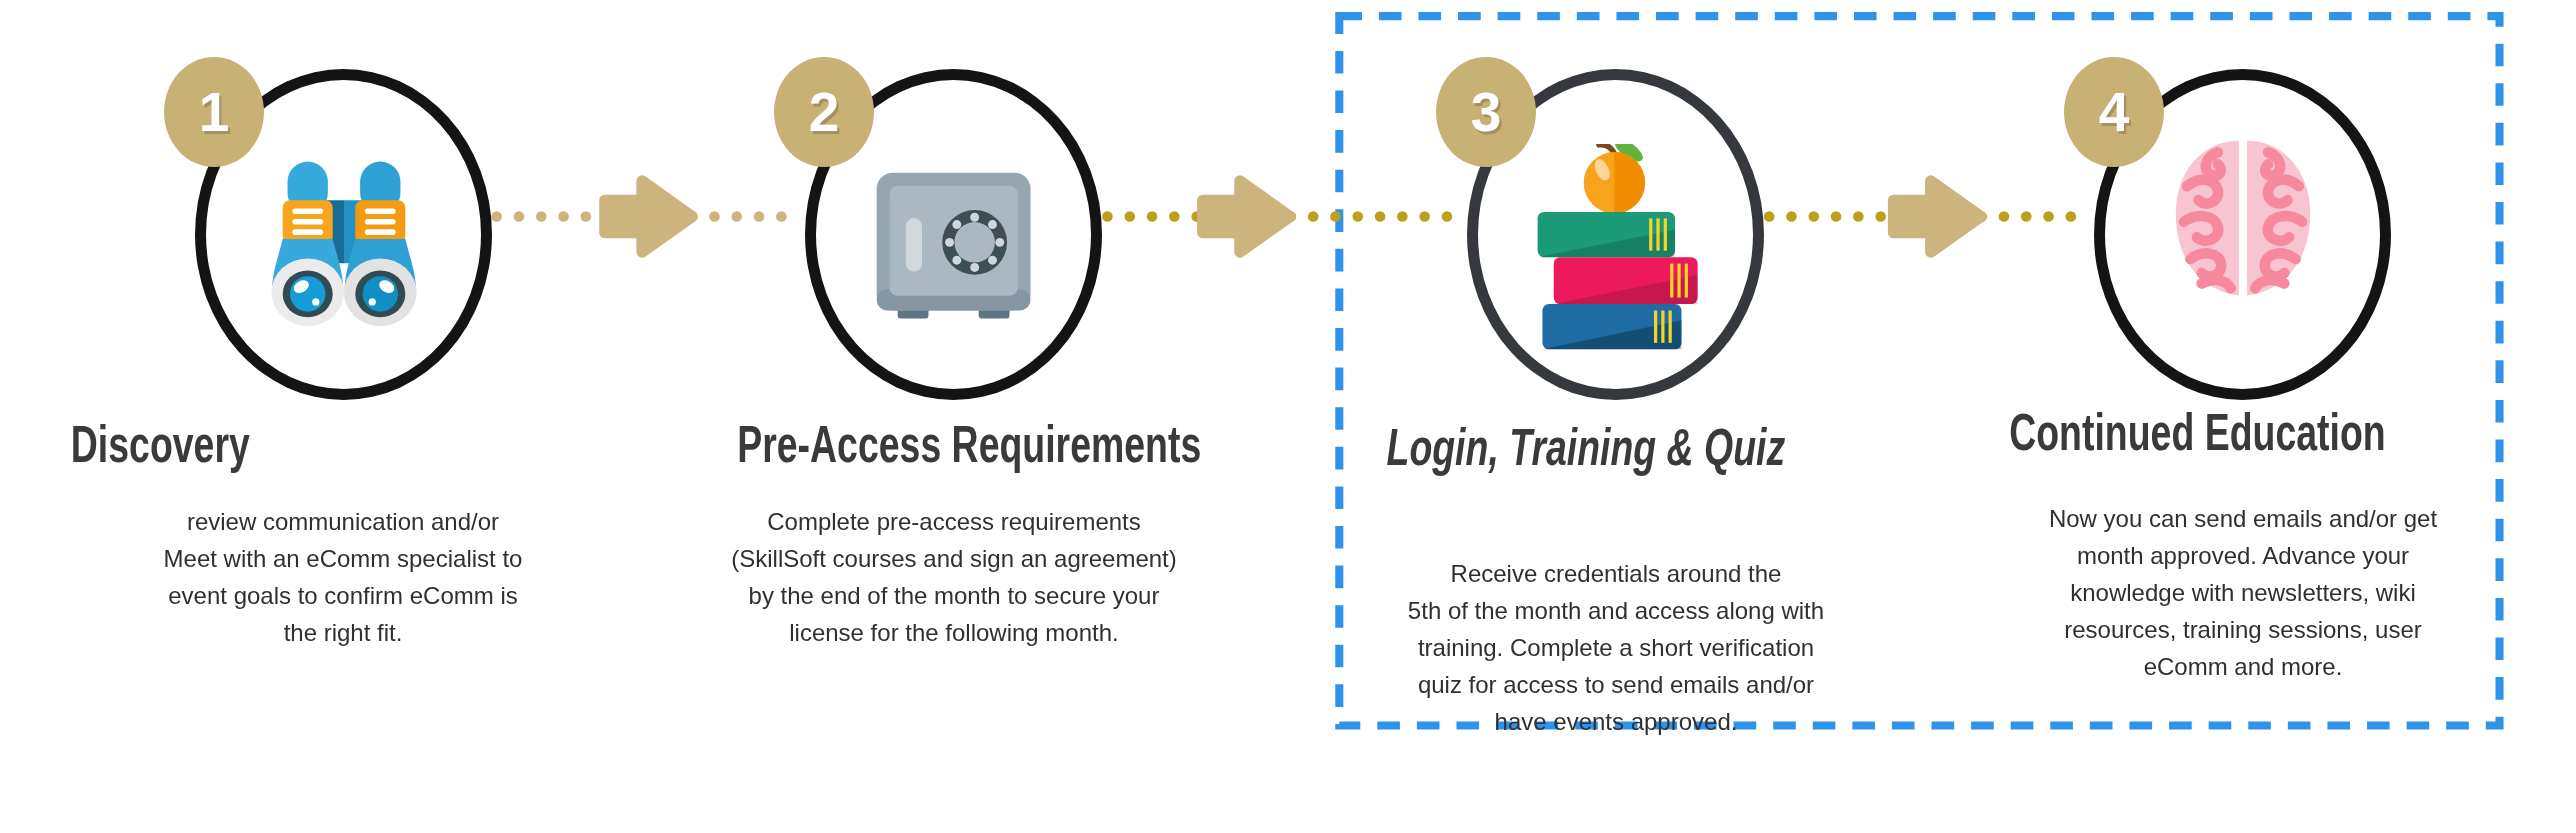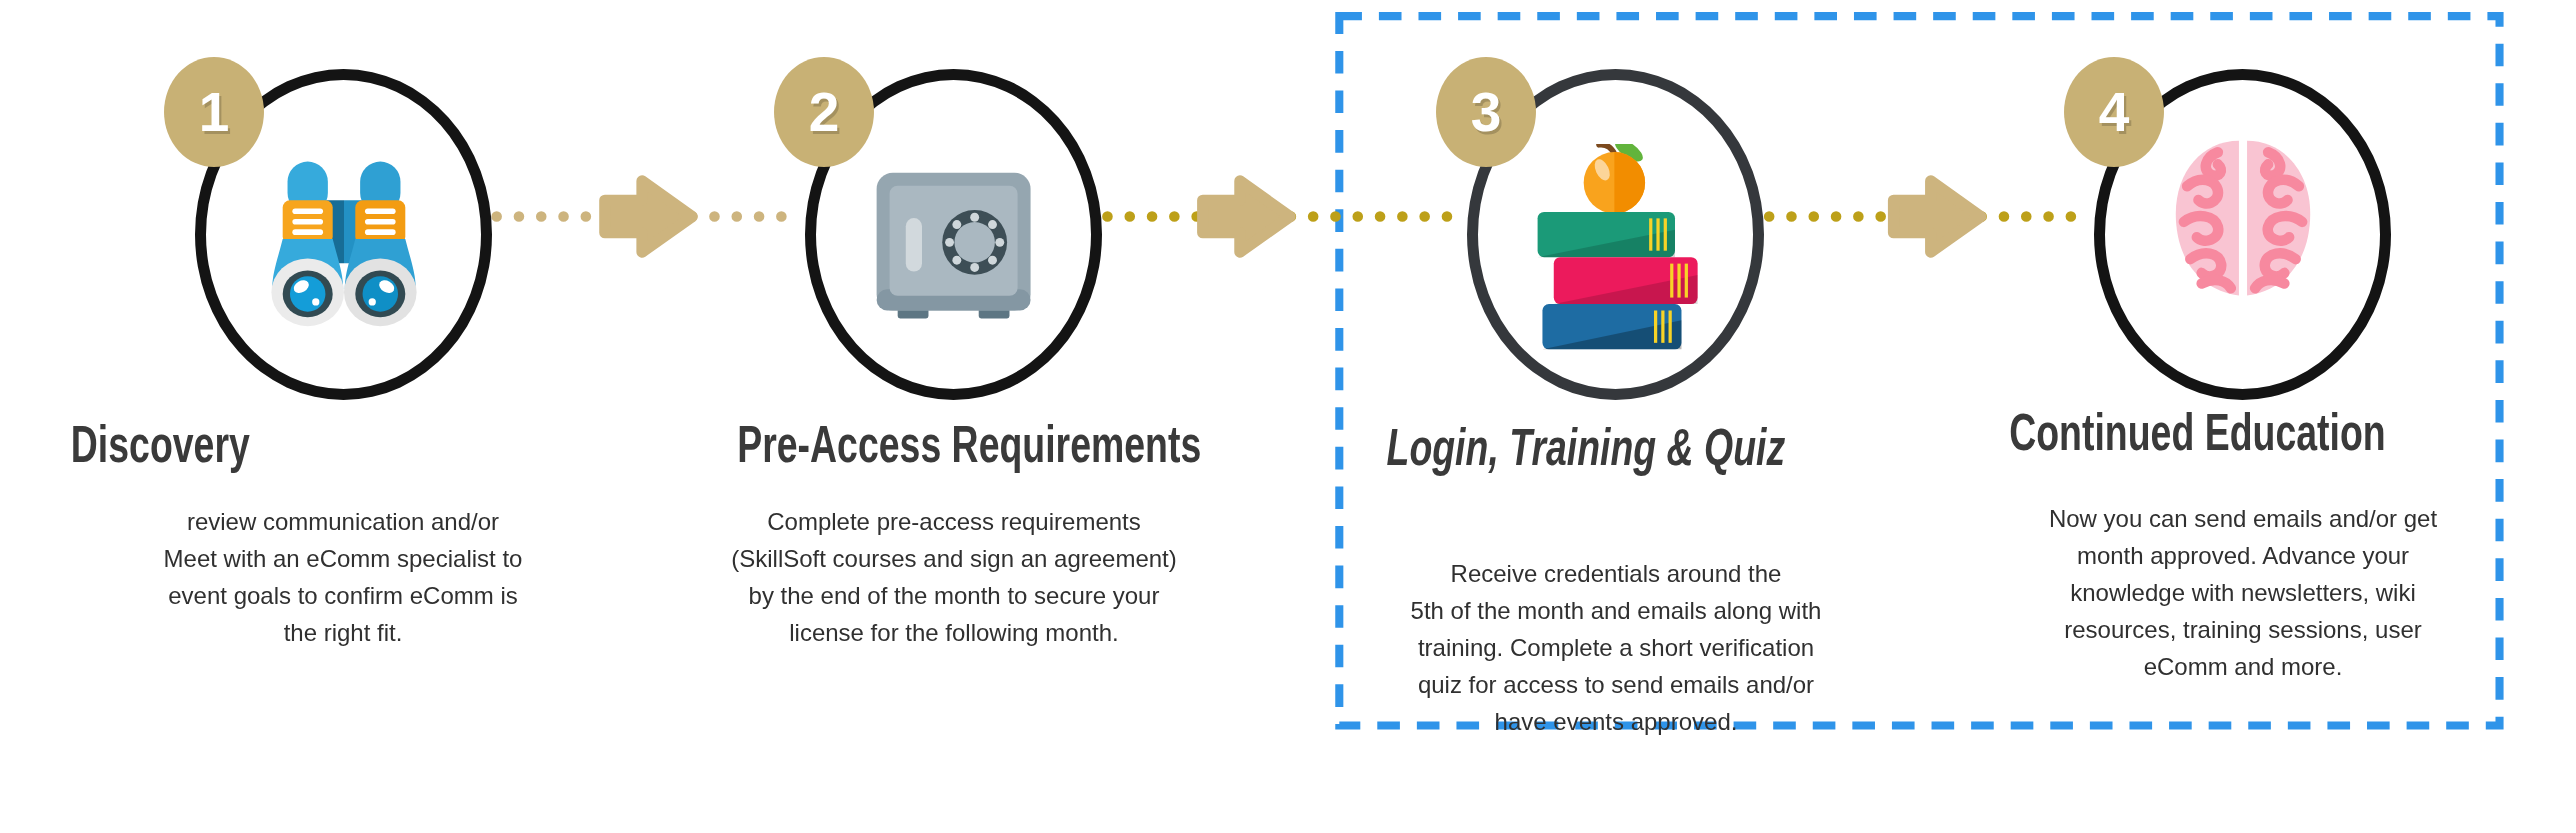--- a/index.html
+++ b/index.html
@@ -155,21 +155,21 @@
       <rect x="190" y="148" width="4" height="42" fill="#f7d327"></rect>
       <rect x="14" y="198" width="172" height="56" rx="8" fill="#1e6ca3"></rect>
       <polygon points="14,254 186,218 186,254" fill="rgba(0,0,0,0.28)"></polygon>
       <rect x="152" y="206" width="4" height="40" fill="#f7d327"></rect>
       <rect x="161" y="206" width="4" height="40" fill="#f7d327"></rect>
       <rect x="170" y="206" width="4" height="40" fill="#f7d327"></rect>
     </svg>
     <div class="title"><span class="tin">Login, Training &amp; Quiz</span></div>
     <div class="body">
         <div class="line"><span>Receive credentials around the</span></div>
-        <div class="line"><span class="b">5th of the month</span><span> and emails along with</span></div>
+        <div class="line"><span class="b">5th of the month</span><span> and access along with</span></div>
         <div class="line"><span>training. Complete a short verification</span></div>
         <div class="line"><span>quiz for access to send emails and/or</span></div>
         <div class="line"><span>have events approved.</span></div>
       </div>
   </section>
 
   <section class="step s4">
     <div class="circle"></div>
     <div class="badge">
         <span>4</span>

